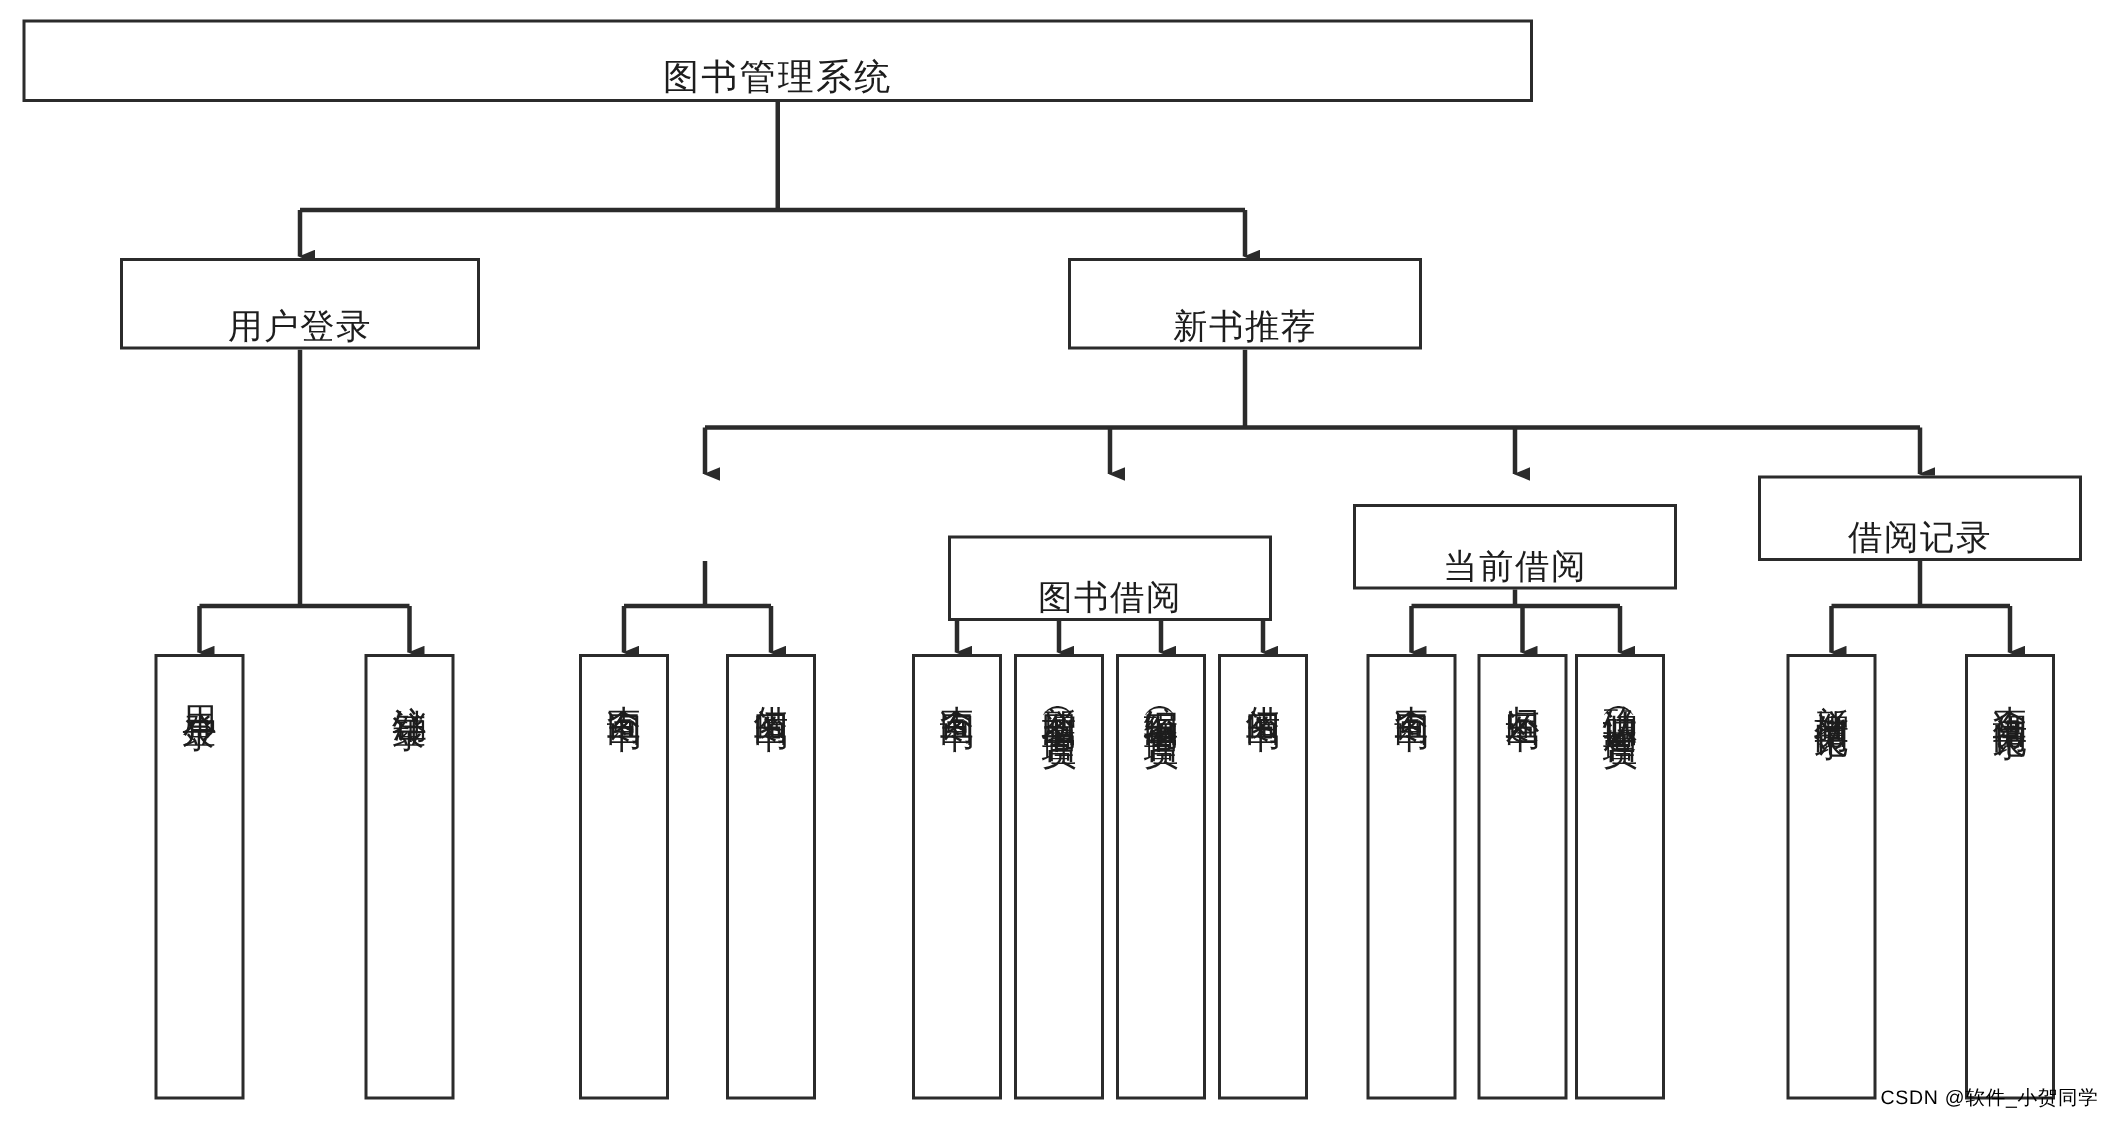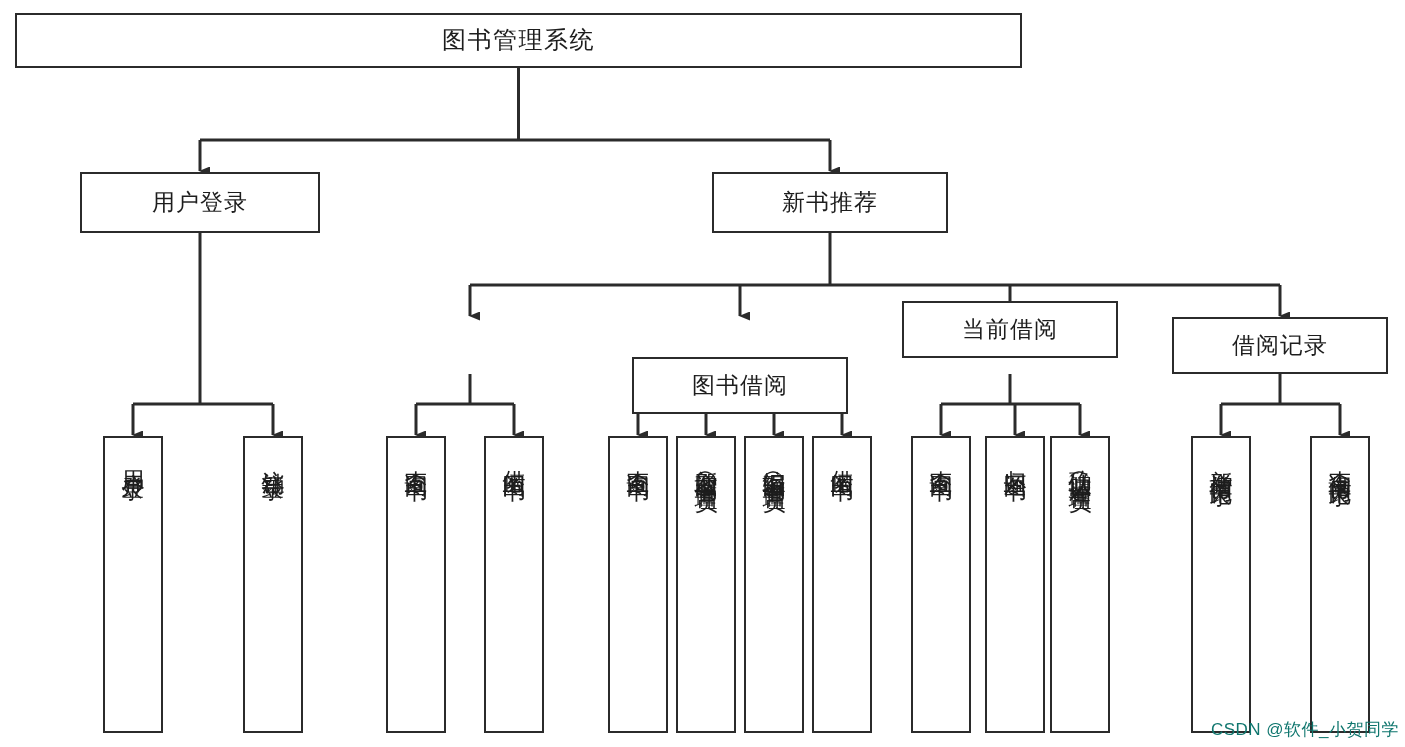--- a/index.html
+++ b/index.html
@@ -25,21 +25,21 @@
     width: 1405px;
     height: 747px;
     pointer-events: none;
   }
   .node {
     position: absolute;
     box-sizing: border-box;
     background: #ffffff;
     border: 2px solid #2b2b2b;
     display: flex;
-    align-items: center;
+    align-items: flex-end;
     justify-content: center;
     color: #1d1d1d;
     z-index: 5;
   }
   .node-label {
     display: block;
     text-align: center;
     line-height: 1.18;
     white-space: nowrap;
   }
@@ -62,22 +62,22 @@
     text-orientation: upright;
     font-size: 23px;
     letter-spacing: 3px;
     line-height: 1;
     white-space: nowrap;
   }
   #watermark {
     position: absolute;
     right: 6px;
     bottom: 6px;
-    font-size: 17px;
-    color: #0f766e;
+    font-size: 13px;
+    color: #000000;
     letter-spacing: 0.5px;
     white-space: nowrap;
     z-index: 9;
     user-select: none;
   }
 </style>
 </head>
 <body>
 
 <div id="diagram-canvas">
@@ -132,21 +132,21 @@
   <div class="node horiz" style="left: 80px; top: 172px; width: 240px; height: 61px;">
     <span class="node-label">用户登录</span>
   </div>
   <div class="node horiz" style="left: 712px; top: 172px; width: 236px; height: 61px;">
     <span class="node-label">新书推荐</span>
   </div>
 
   <div class="node horiz" style="left: 632px; top: 317px; width: 216px; height: 57px; margin-top: 40px;">
     <span class="node-label">图书借阅</span>
   </div>
-  <div class="node horiz" style="left: 902px; top: 301px; width: 216px; height: 57px;">
+  <div class="node horiz" style="left: 902px; top: 336px; width: 216px; height: 57px;">
     <span class="node-label">当前借阅</span>
   </div>
   <div class="node horiz" style="left: 1172px; top: 317px; width: 216px; height: 57px;">
     <span class="node-label">借阅记录</span>
   </div>
 
   <div class="node vert" style="left: 103px; top: 436px; width: 60px; height: 297px;">
     <span class="node-label">用户登录</span>
   </div>
   <div class="node vert" style="left: 243px; top: 436px; width: 60px; height: 297px;">

